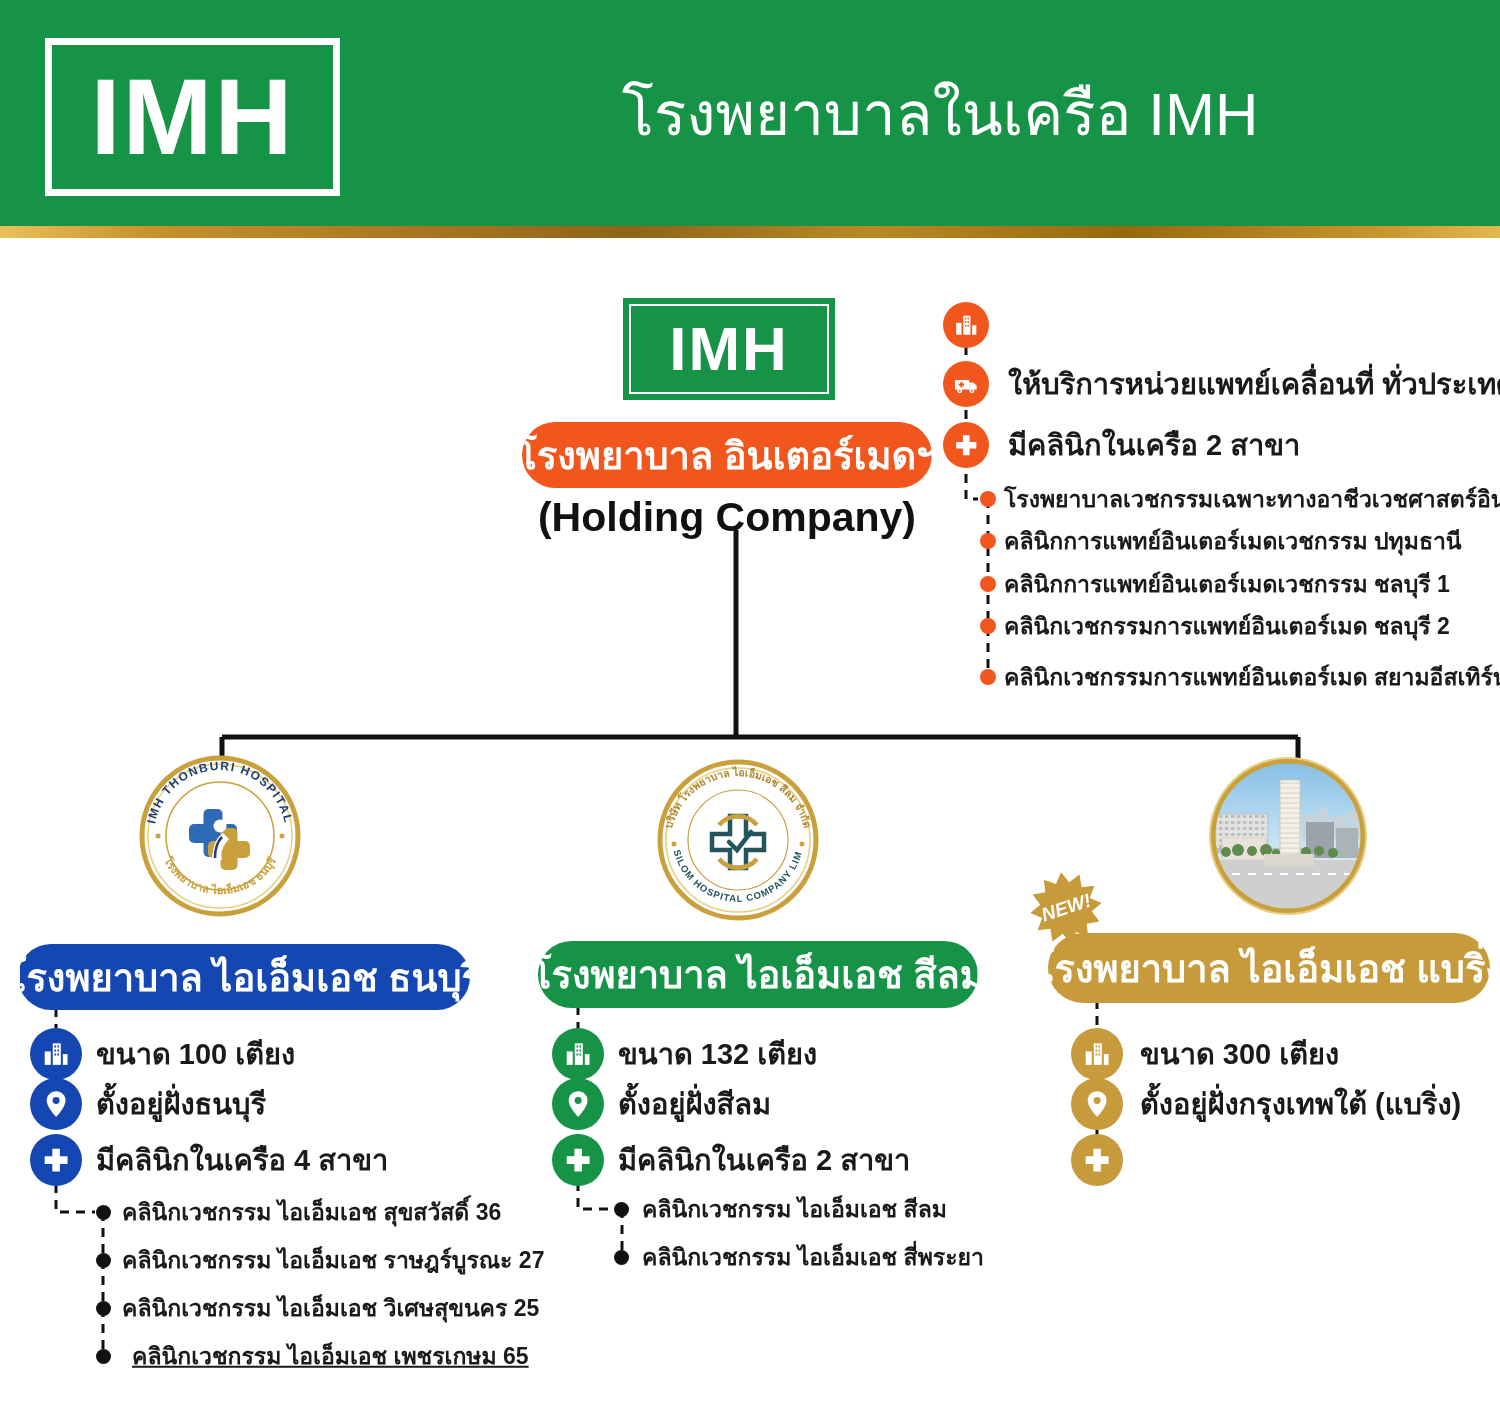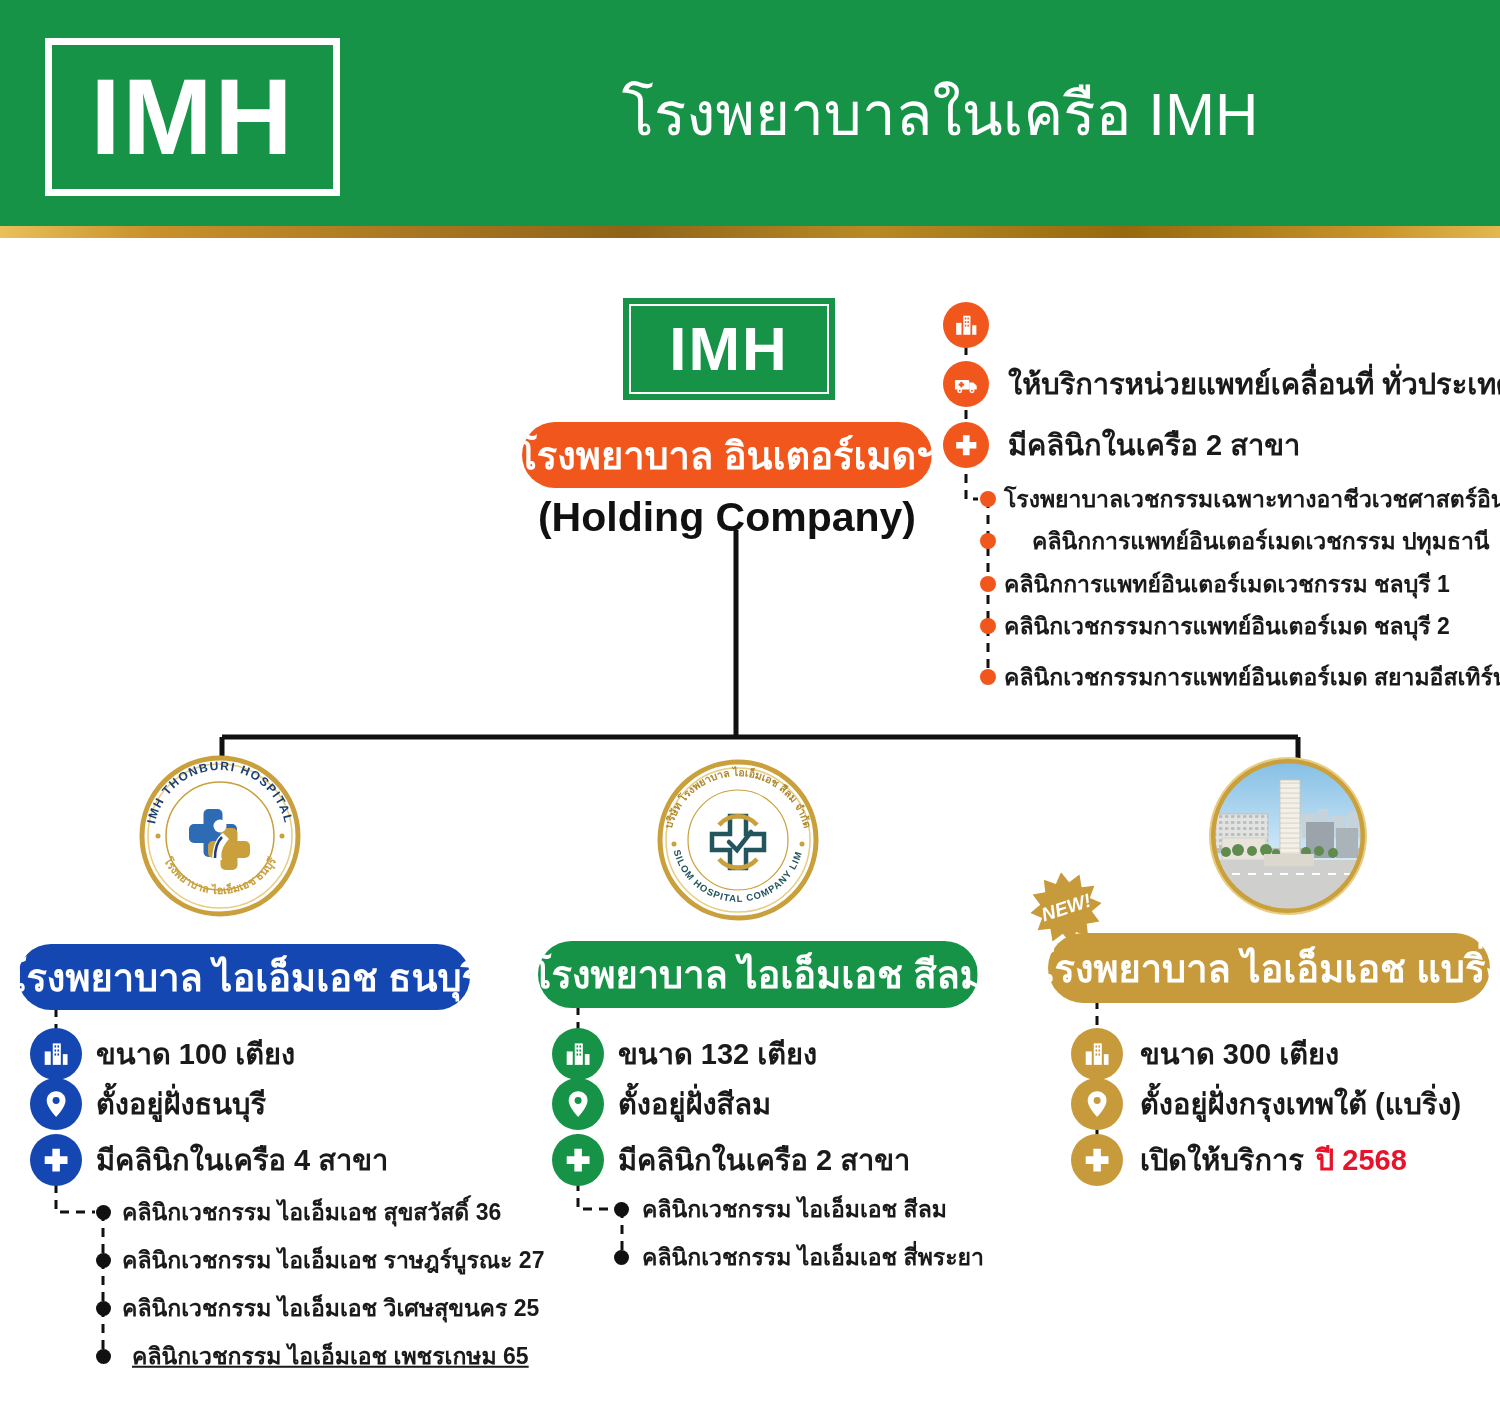--- a/index.html
+++ b/index.html
@@ -134,21 +134,21 @@
     <div class="icon-circle c-orange d46" style="left:943px;top:422px;">
       <svg viewBox="0 0 24 24">
           <path fill="#fff" d="M9.2 3.5h5.6v5.7h5.7v5.6h-5.7v5.7H9.2v-5.7H3.5V9.2h5.7z"></path>
         </svg>
     </div>
     <div class="vrow" style="left:1008px;top:445px;">มีคลินิกในเครือ 2 สาขา</div>
 
     <div class="bullet b-orange" style="left:980px;top:491px;"></div>
     <div class="crow" style="left:1004px;top:499px;">โรงพยาบาลเวชกรรมเฉพาะทางอาชีวเวชศาสตร์อินเตอร์เมด</div>
     <div class="bullet b-orange" style="left:980px;top:533px;"></div>
-    <div class="crow" style="left:1004px;top:541px;margin-left:28px;">คลินิกการแพทย์อินเตอร์เมดเวชกรรม ปทุมธานี</div>
+    <div class="crow" style="left:1004px;top:541px;">คลินิกการแพทย์อินเตอร์เมดเวชกรรม ปทุมธานี</div>
     <div class="bullet b-orange" style="left:980px;top:576px;"></div>
     <div class="crow" style="left:1004px;top:584px;">คลินิกการแพทย์อินเตอร์เมดเวชกรรม ชลบุรี 1</div>
     <div class="bullet b-orange" style="left:980px;top:618px;"></div>
     <div class="crow" style="left:1004px;top:626px;">คลินิกเวชกรรมการแพทย์อินเตอร์เมด ชลบุรี 2</div>
     <div class="bullet b-orange" style="left:980px;top:669px;"></div>
     <div class="crow" style="left:1004px;top:677px;">คลินิกเวชกรรมการแพทย์อินเตอร์เมด สยามอีสเทิร์น</div>
 
     <svg class="seal" style="left:138px;top:754px;" viewBox="0 0 164 164">
       <defs>
         <path id="tA1" d="M 16,82 A 66,66 0 0 1 148,82"></path>
@@ -363,18 +363,15 @@
           <path fill="#fff" d="M12 2.5c-3.9 0-7 3-7 6.8 0 5 7 12.2 7 12.2s7-7.2 7-12.2c0-3.8-3.1-6.8-7-6.8z"></path>
           <circle cx="12" cy="9.3" r="2.6" fill="currentColor"></circle>
         </svg>
     </div>
     <div class="vrow" style="left:1140px;top:1104px;">ตั้งอยู่ฝั่งกรุงเทพใต้ (แบริ่ง)</div>
     <div class="icon-circle c-gold d52" style="left:1071px;top:1134px;">
       <svg viewBox="0 0 24 24">
           <path fill="#fff" d="M9.2 3.5h5.6v5.7h5.7v5.6h-5.7v5.7H9.2v-5.7H3.5V9.2h5.7z"></path>
         </svg>
     </div>
-    <div class="vrow" style="left:1140px;top:1160px;">
-      <span>เปิดให้บริการ</span><span class="gap"></span><span class="red">ปี 2568</span>
-    </div>
 
   </div>
 </div>
 
 </body></html>

